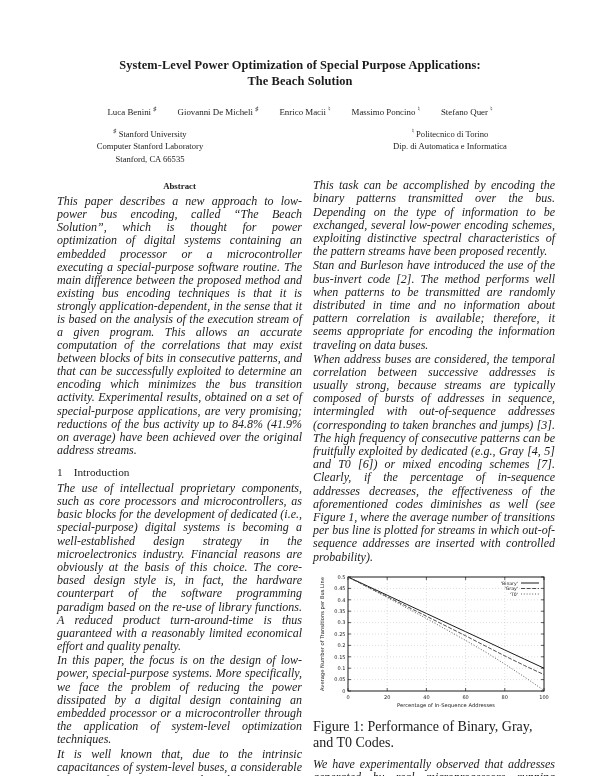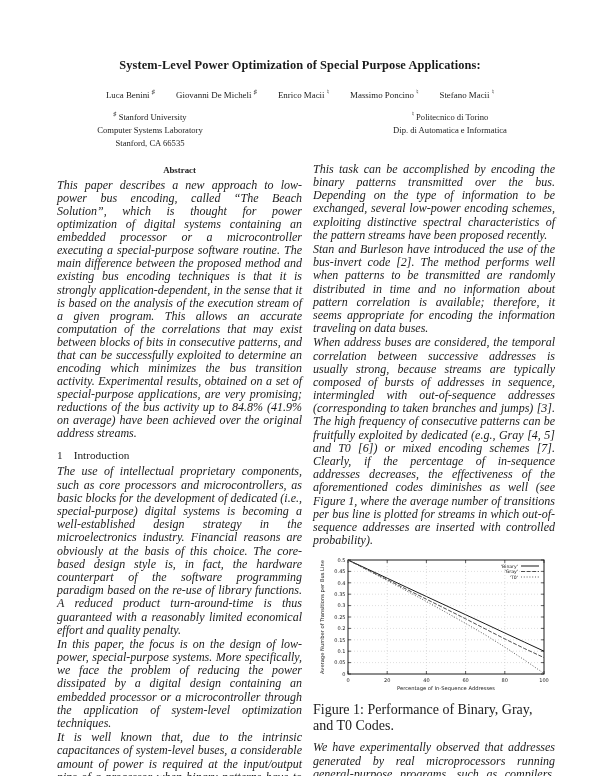--- a/index.html
+++ b/index.html
@@ -26,34 +26,35 @@
   .figure svg{ display:block; margin:0 auto;}
   .fig-caption{ text-align:left; font-size:14px; margin:3px 0 7px;}
 </style>
 </head>
 <body>
 
 <div class="page">
 
   <div class="title">
     <div>System-Level Power Optimization of Special Purpose Applications:</div>
+    <div>The Beach Solution</div>
   </div>
 
   <div class="authors">
     <span><span>Luca Benini</span>&nbsp;<sup>♯</sup></span>
     <span><span>Giovanni De Micheli</span>&nbsp;<sup>♯</sup></span>
     <span><span>Enrico Macii</span>&nbsp;<sup>♮</sup></span>
     <span><span>Massimo Poncino</span>&nbsp;<sup>♮</sup></span>
-    <span><span>Stefano Macii</span>&nbsp;<sup>♮</sup></span>
+    <span><span>Stefano Quer</span>&nbsp;<sup>♮</sup></span>
   </div>
 
   <div class="affils">
     <div class="affil">
       <div><sup>♯</sup> <span>Stanford University</span></div>
-      <div>Computer Systems Laboratory</div>
+      <div>Computer Stanford Laboratory</div>
       <div>Stanford, CA 66535</div>
     </div>
     <div class="affil">
       <div><sup>♮</sup> <span>Politecnico di Torino</span></div>
       <div>Dip. di Automatica e Informatica</div>
     </div>
   </div>
 
   <div class="columns">
 

